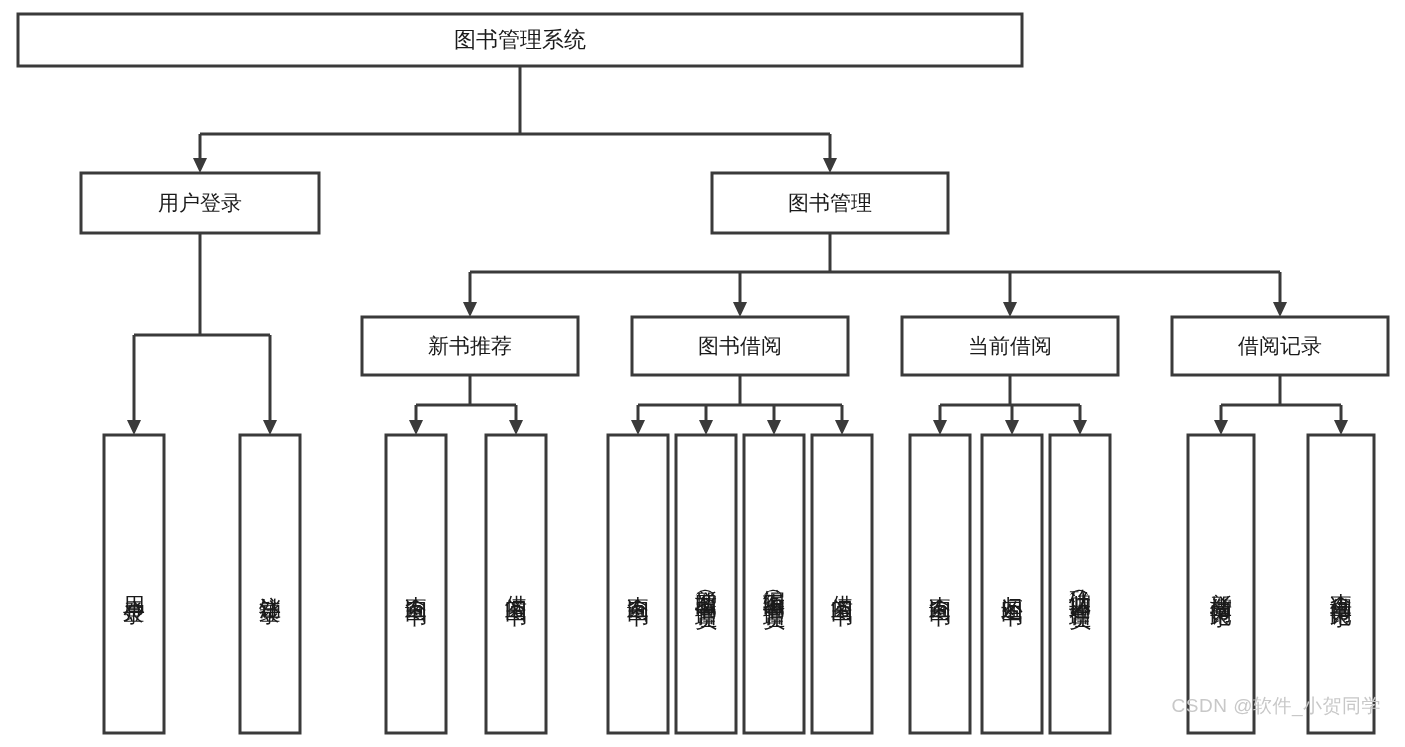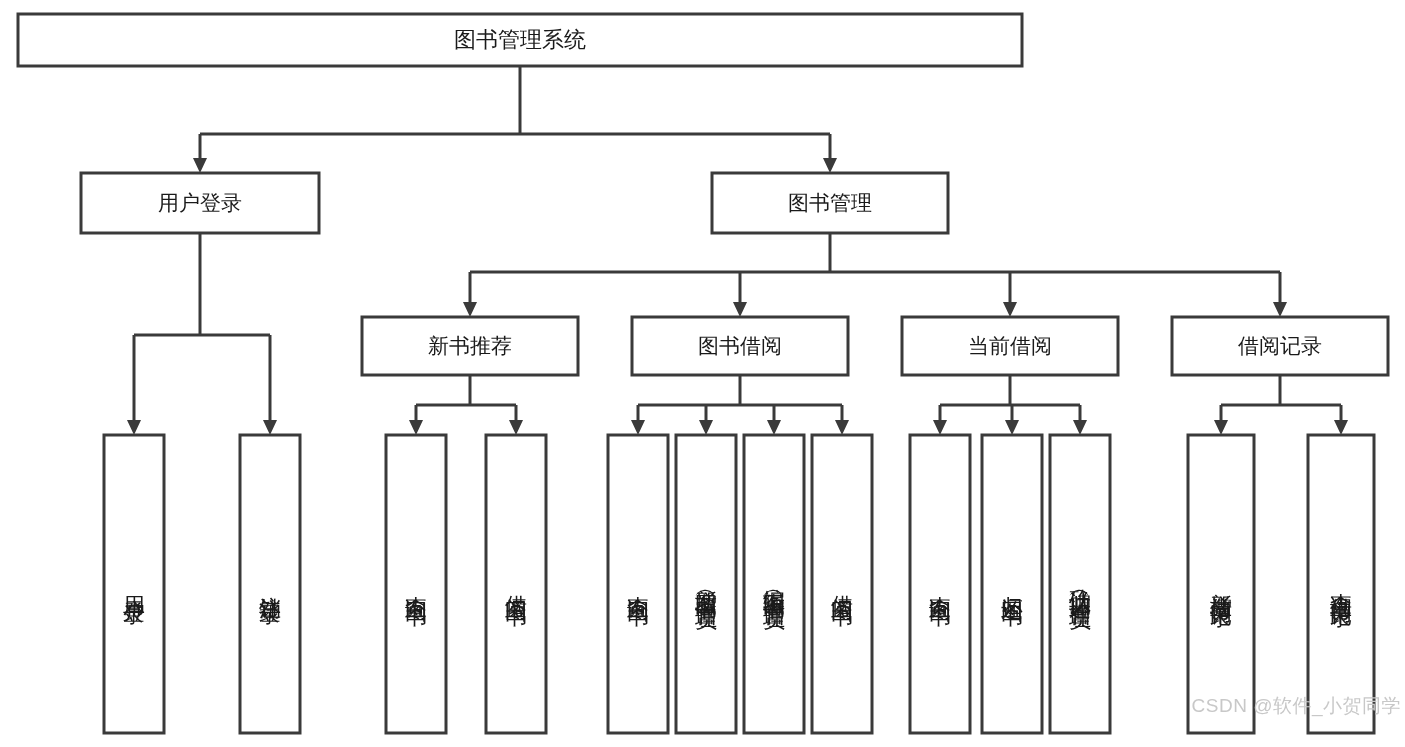--- a/index.html
+++ b/index.html
@@ -53,21 +53,21 @@
     font-size:22px;
     line-height:1.0;
     letter-spacing:3px;
     color:#1a1a1a;
     text-align:center;
     white-space:nowrap;
   }
 
   .watermark{
     position:absolute;
-    right:4px;
+    right:24px;
     bottom:6px;
     font-family:"Liberation Sans","DejaVu Sans",sans-serif;
     font-size:19px;
     color:#c8c8c8;
     letter-spacing:0.5px;
     white-space:nowrap;
     user-select:none;
   }
 </style>
 </head>

